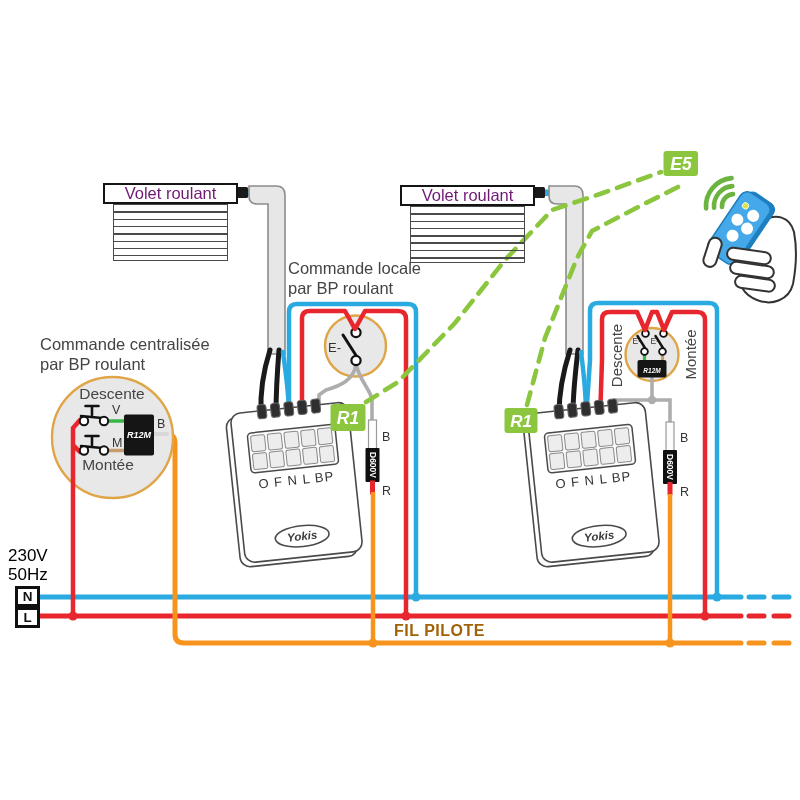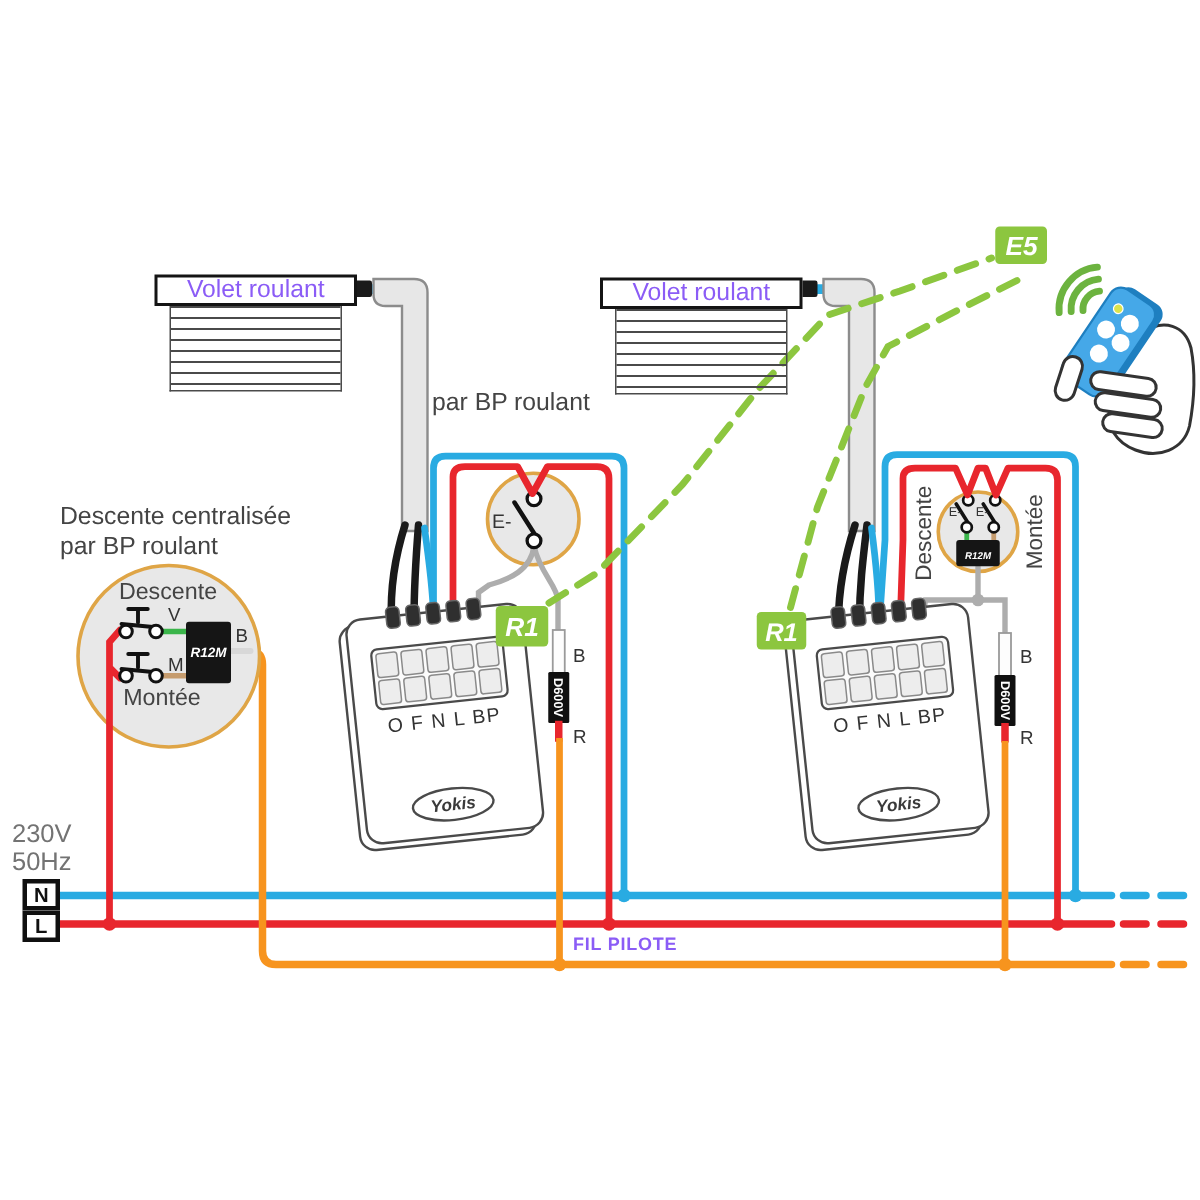--- a/index.html
+++ b/index.html
@@ -3,28 +3,28 @@
 <meta charset="utf-8">
 <style>
   html,body{margin:0;padding:0;background:#ffffff;}
   #stage{position:relative;width:800px;height:800px;background:#fff;overflow:hidden;
          font-family:"Liberation Sans",sans-serif;color:#3f3f3f;}
   #stage svg{position:absolute;left:0;top:0;}
   .abs{position:absolute;}
   .cap{font-size:16.5px;line-height:20px;color:#444;}
   .volet-box{box-sizing:border-box;border:2.6px solid #141414;background:#fff;
              display:flex;align-items:center;justify-content:center;
-             font-size:16.5px;color:#8b5cf6;}
+             font-size:16.5px;color:#701a75;}
   .slats{box-sizing:border-box;border-left:1.6px solid #4a4a4a;border-right:1.6px solid #4a4a4a;
          border-bottom:1.6px solid #4a4a4a;
          background:repeating-linear-gradient(to bottom,#4a4a4a 0 1.4px,transparent 1.4px 7.3px);}
   .nlbox{box-sizing:border-box;width:25px;height:21px;border:3px solid #101010;background:#fff;
          display:flex;align-items:center;justify-content:center;font-weight:bold;font-size:13.5px;color:#101010;}
-  .pow{font-size:17px;line-height:19px;color:#737373;}
-  .filpilote{font-size:12px;font-weight:bold;letter-spacing:.5px;color:#8b5cf6;}
+  .pow{font-size:17px;line-height:19px;color:#000000;}
+  .filpilote{font-size:16px;font-weight:bold;letter-spacing:.5px;color:#a16207;margin-left:12px;}
   .rot{width:110px;text-align:center;transform:rotate(-90deg);font-size:15px;color:#444;}
   svg text{font-family:"Liberation Sans",sans-serif;}
 </style>
 </head>
 <body>
 
 <div id="stage">
 
 <svg width="800" height="800" viewBox="0 0 800 800">
 
@@ -247,26 +247,27 @@
   <span>Volet roulant</span>
 </div>
 <div class="abs slats" style="left:113px;top:204px;width:115px;height:57px;"></div>
 
 <div class="abs volet-box" style="left:400px;top:185px;width:135px;height:21px;">
   <span>Volet roulant</span>
 </div>
 <div class="abs slats" style="left:410px;top:206px;width:115px;height:57px;"></div>
 
 <div class="abs cap" style="left:288px;top:258px;">
+  <div>Commande locale</div>
   <div>par BP roulant</div>
 </div>
 
 
 <div class="abs cap" style="left:40px;top:334px;">
-  <div>Descente centralisée</div>
+  <div>Commande centralisée</div>
   <div>par BP roulant</div>
 </div>
 
 <div class="abs rot" style="left:561px;top:347px;">Descente</div>
 <div class="abs rot" style="left:635px;top:346px;">Montée</div>
 
 <div class="abs pow" style="left:8px;top:546px;">
   <div>230V</div>
   <div>50Hz</div>
 </div>

